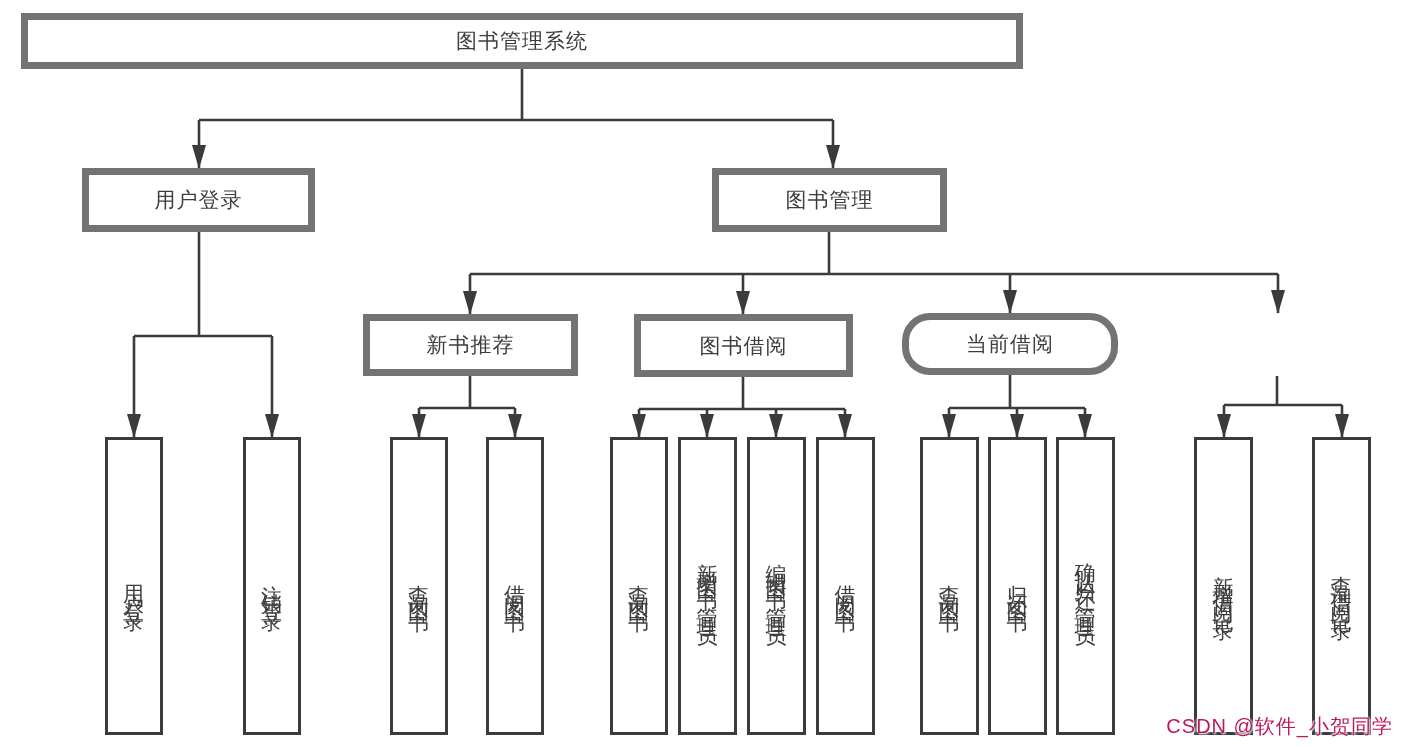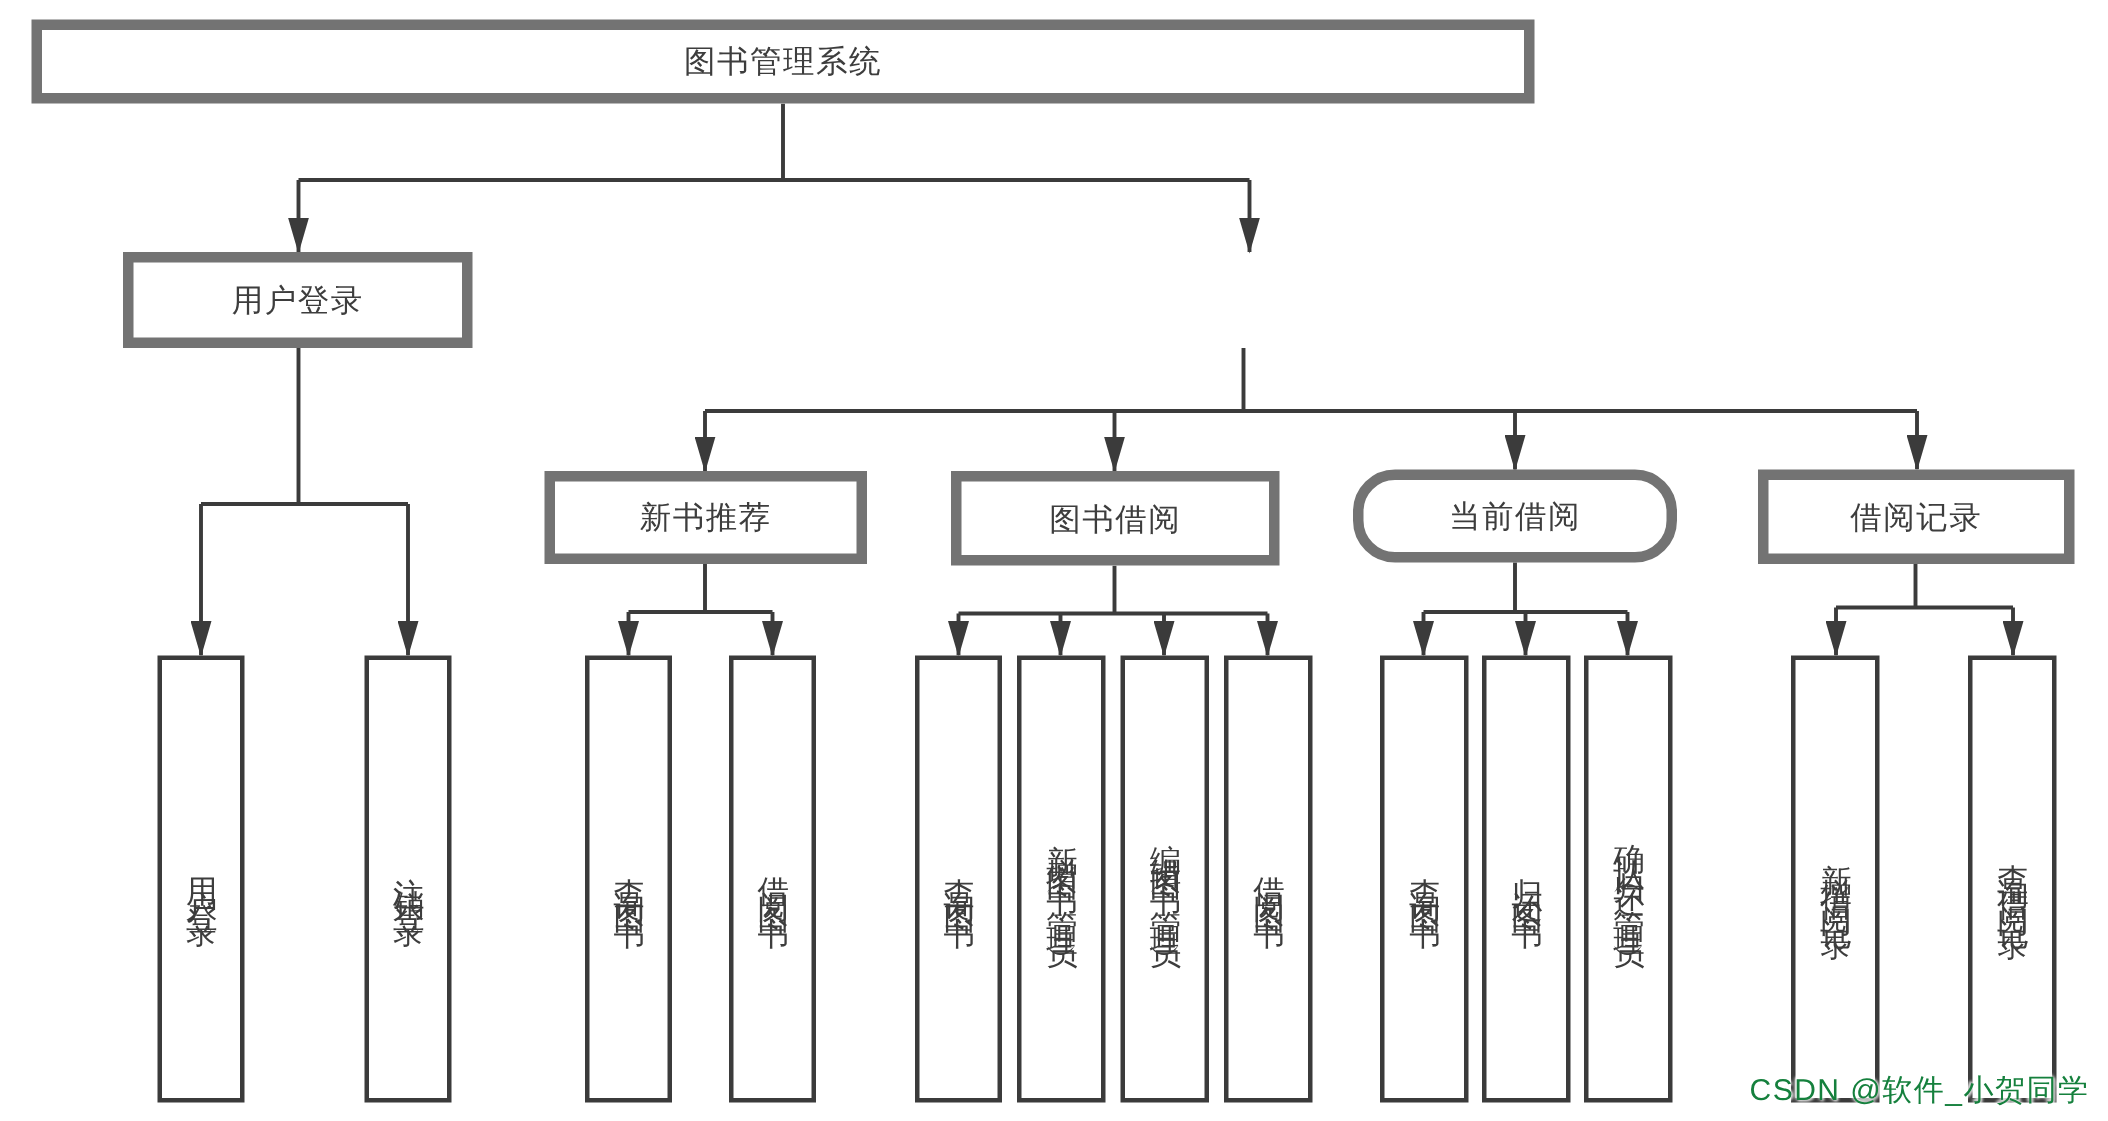--- a/index.html
+++ b/index.html
@@ -42,21 +42,21 @@
     font-size: 21px;
     letter-spacing: 9px;
     line-height: 1;
     white-space: nowrap;
   }
   .watermark {
     position: absolute;
     top: 713px;
     right: 12px;
     font-size: 20px;
-    color: #15803d;
+    color: #be185d;
     letter-spacing: 1px;
     white-space: nowrap;
     text-shadow: 1px 1px 2px #ffffff, -1px -1px 2px #ffffff, 0 0 3px #ffffff;
     z-index: 5;
   }
 </style>
 </head>
 <body>
 
 <div class="stage">
@@ -101,25 +101,25 @@
       <line x1="1085" y1="408" x2="1085" y2="437" marker-end="url(#arr)"></line>
 
       <line x1="1224" y1="405" x2="1224" y2="437" marker-end="url(#arr)"></line>
       <line x1="1342" y1="405" x2="1342" y2="437" marker-end="url(#arr)"></line>
     </g>
   </svg>
 
   <div class="hnode" style="left:21px; top:13px; width:1002px; height:56px;">图书管理系统</div>
 
   <div class="hnode" style="left:82px; top:168px; width:233px; height:64px;">用户登录</div>
+  <div class="hnode" style="left:712px; top:168px; width:235px; height:64px;">图书管理</div>
 
   <div class="hnode" style="left:634px; top:314px; width:219px; height:63px;">图书借阅</div>
   <div class="hnode" style="left:363px; top:314px; width:215px; height:62px;">新书推荐</div>
   <div class="hnode" style="left:902px; top:313px; width:216px; height:62px;border-radius:28px;">当前借阅</div>
-  <div class="hnode" style="left:1172px; top:313px; width:211px; height:63px;">借阅记录</div>
 
   <div class="vnode" style="left:105px; top:437px; width:58px; height:298px;">用户登录</div>
   <div class="vnode" style="left:243px; top:437px; width:58px; height:298px;">注销登录</div>
 
   <div class="vnode" style="left:390px; top:437px; width:58px; height:298px;">查询图书</div>
   <div class="vnode" style="left:486px; top:437px; width:58px; height:298px;">借阅图书</div>
 
   <div class="vnode" style="left:610px; top:437px; width:58px; height:298px;">查询图书</div>
   <div class="vnode" style="left:678px; top:437px; width:59px; height:298px;">新增图书（管理员）</div>
   <div class="vnode" style="left:747px; top:437px; width:59px; height:298px;">编辑图书（管理员）</div>

